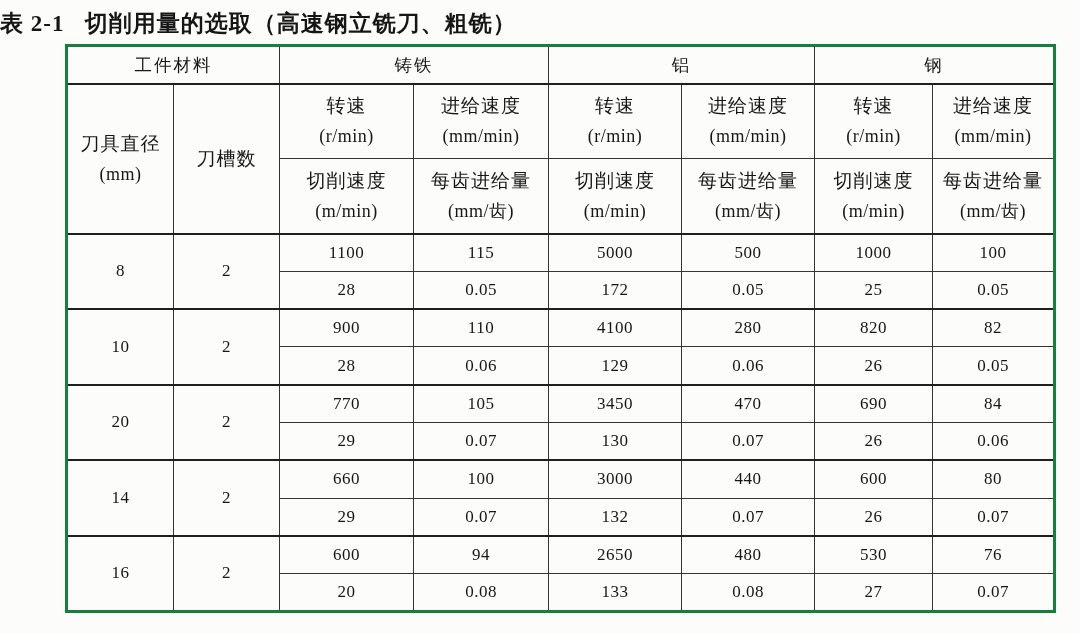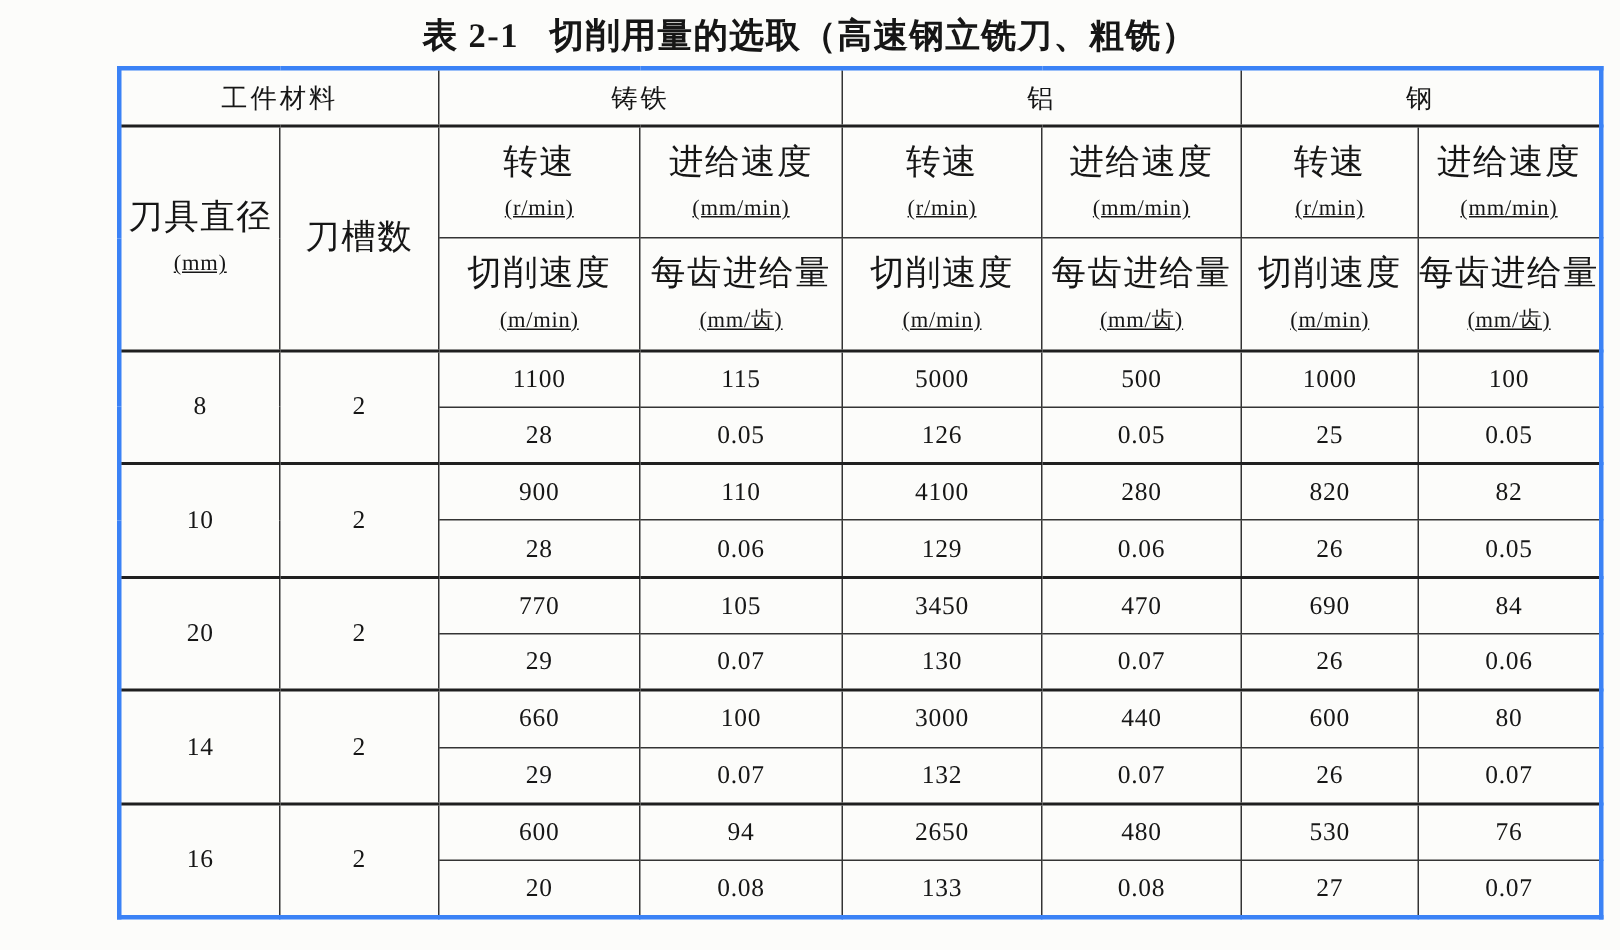--- a/index.html
+++ b/index.html
@@ -15,51 +15,51 @@
   .page {
     position: relative;
     width: 1080px;
     height: 633px;
   }
   .title {
     position: absolute;
     top: 8px;
     left: 0;
     width: 100%;
-    text-align: center;
+    text-align: left;
     font-size: 23px;
     font-weight: bold;
     letter-spacing: 1px;
     white-space: pre;
   }
   table.cut {
     position: absolute;
-    left: 78px;
+    left: 65px;
     top: 44px;
     width: 988px;
     height: 566px;
     border-collapse: collapse;
     table-layout: fixed;
-    border: 3px solid #3b82f6;
+    border: 3px solid #15803d;
   }
   .cut th, .cut td {
     border: 1.5px solid #343434;
     padding: 0;
     text-align: center;
     vertical-align: middle;
     font-weight: normal;
     overflow: hidden;
   }
   tr.ra { height: 38px; }
   tr.rb { height: 75px; }
   tr.rd { height: 37.8px; }
   tr.g > td, tr.g > th { border-top-width: 2.2px; border-top-color: #1f1f1f; }
   .mat  { font-size: 17.5px; letter-spacing: 2px; }
-  .lbl  { font-size: 23px; letter-spacing: 1px; line-height: 1.15; }
-  .unit { font-size: 15px; letter-spacing: 0.5px; margin-top: 9px; line-height: 1.1; text-decoration: underline; }
+  .lbl  { font-size: 19px; letter-spacing: 1px; line-height: 1.15; }
+  .unit { font-size: 18px; letter-spacing: 0.5px; margin-top: 9px; line-height: 1.1; }
   .hcell .unit { margin-top: 10px; }
   .num  { font-size: 17px; letter-spacing: 0.5px; }
 </style>
 </head>
 <body>
 
 <div class="page">
 
   <div class="title">表 2-1   切削用量的选取（高速钢立铣刀、粗铣）</div>
 
@@ -158,21 +158,21 @@
       <td class="num">1100</td>
       <td class="num">115</td>
       <td class="num">5000</td>
       <td class="num">500</td>
       <td class="num">1000</td>
       <td class="num">100</td>
     </tr>
     <tr class="rd">
       <td class="num">28</td>
       <td class="num">0.05</td>
-      <td class="num">126</td>
+      <td class="num">172</td>
       <td class="num">0.05</td>
       <td class="num">25</td>
       <td class="num">0.05</td>
     </tr>
 
     <tr class="rd g">
       <td rowspan="2" class="num">10</td>
       <td rowspan="2" class="num">2</td>
       <td class="num">900</td>
       <td class="num">110</td>

